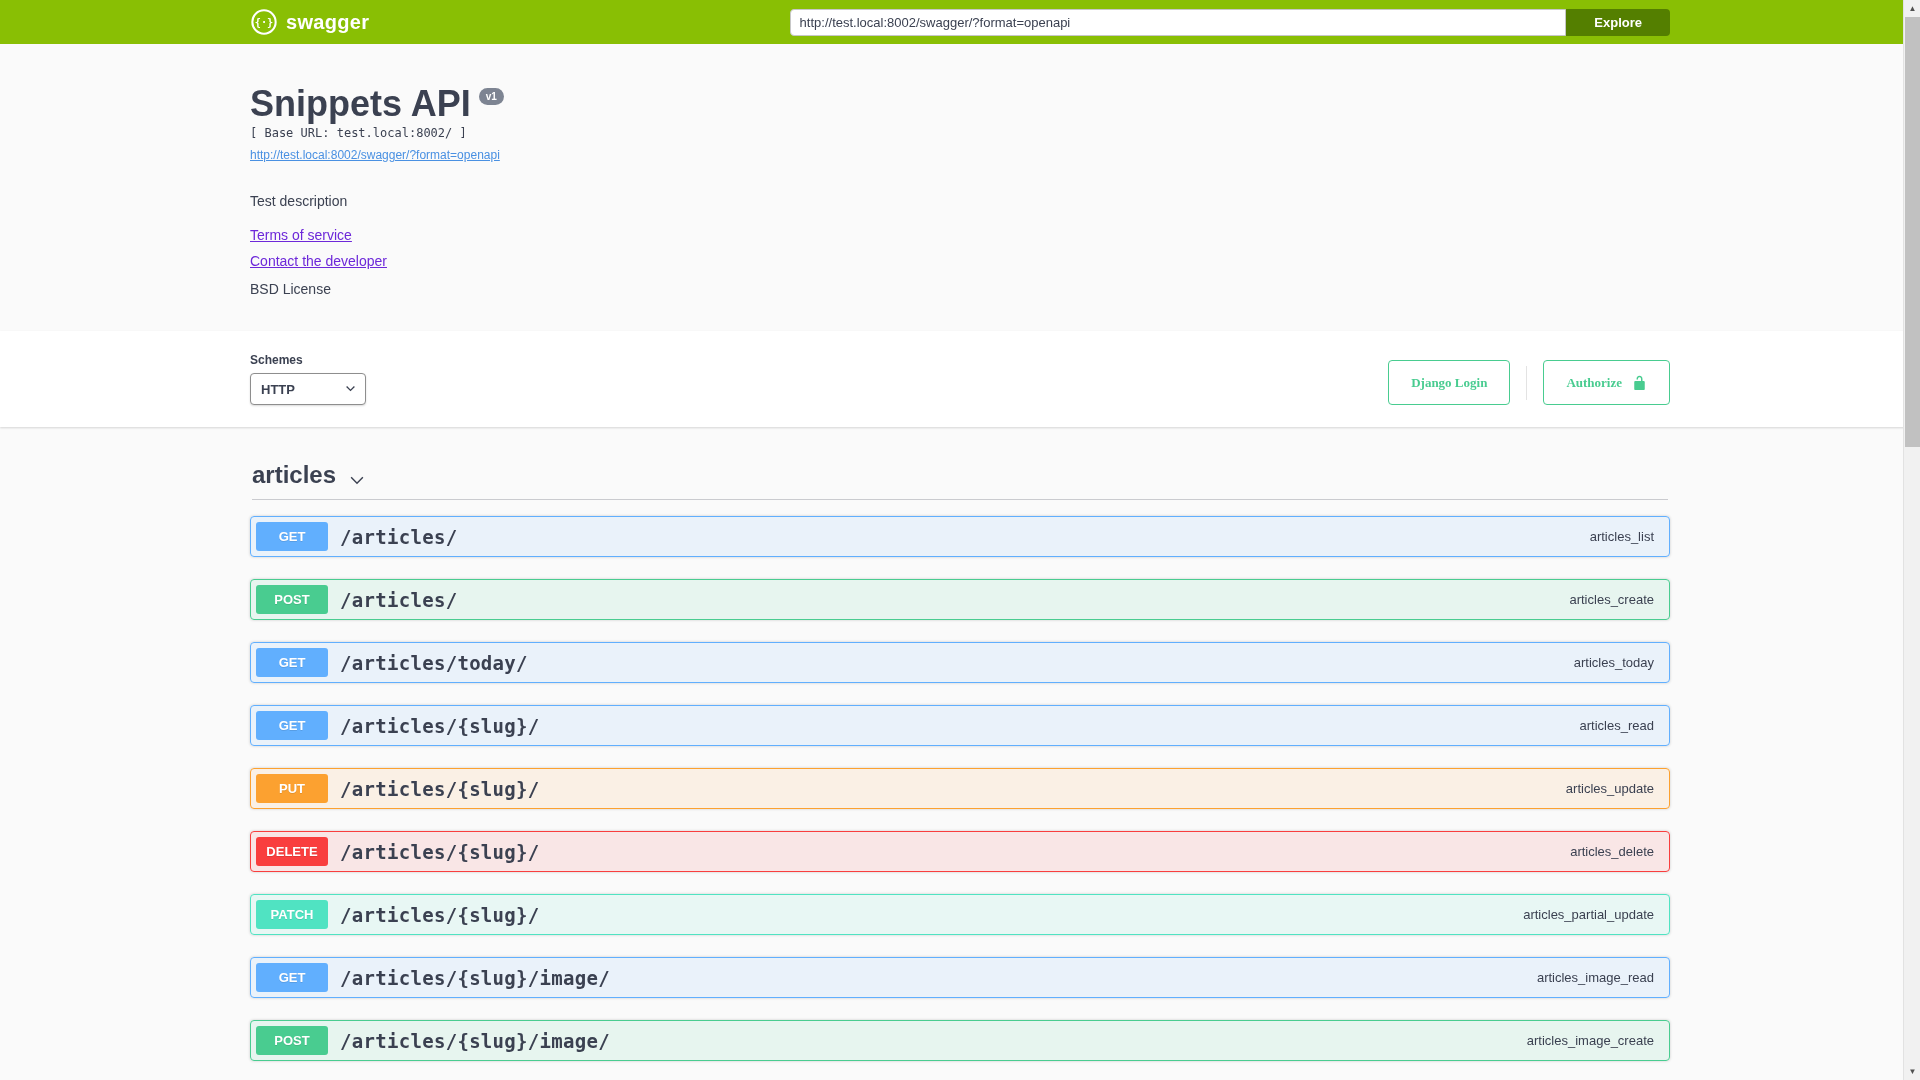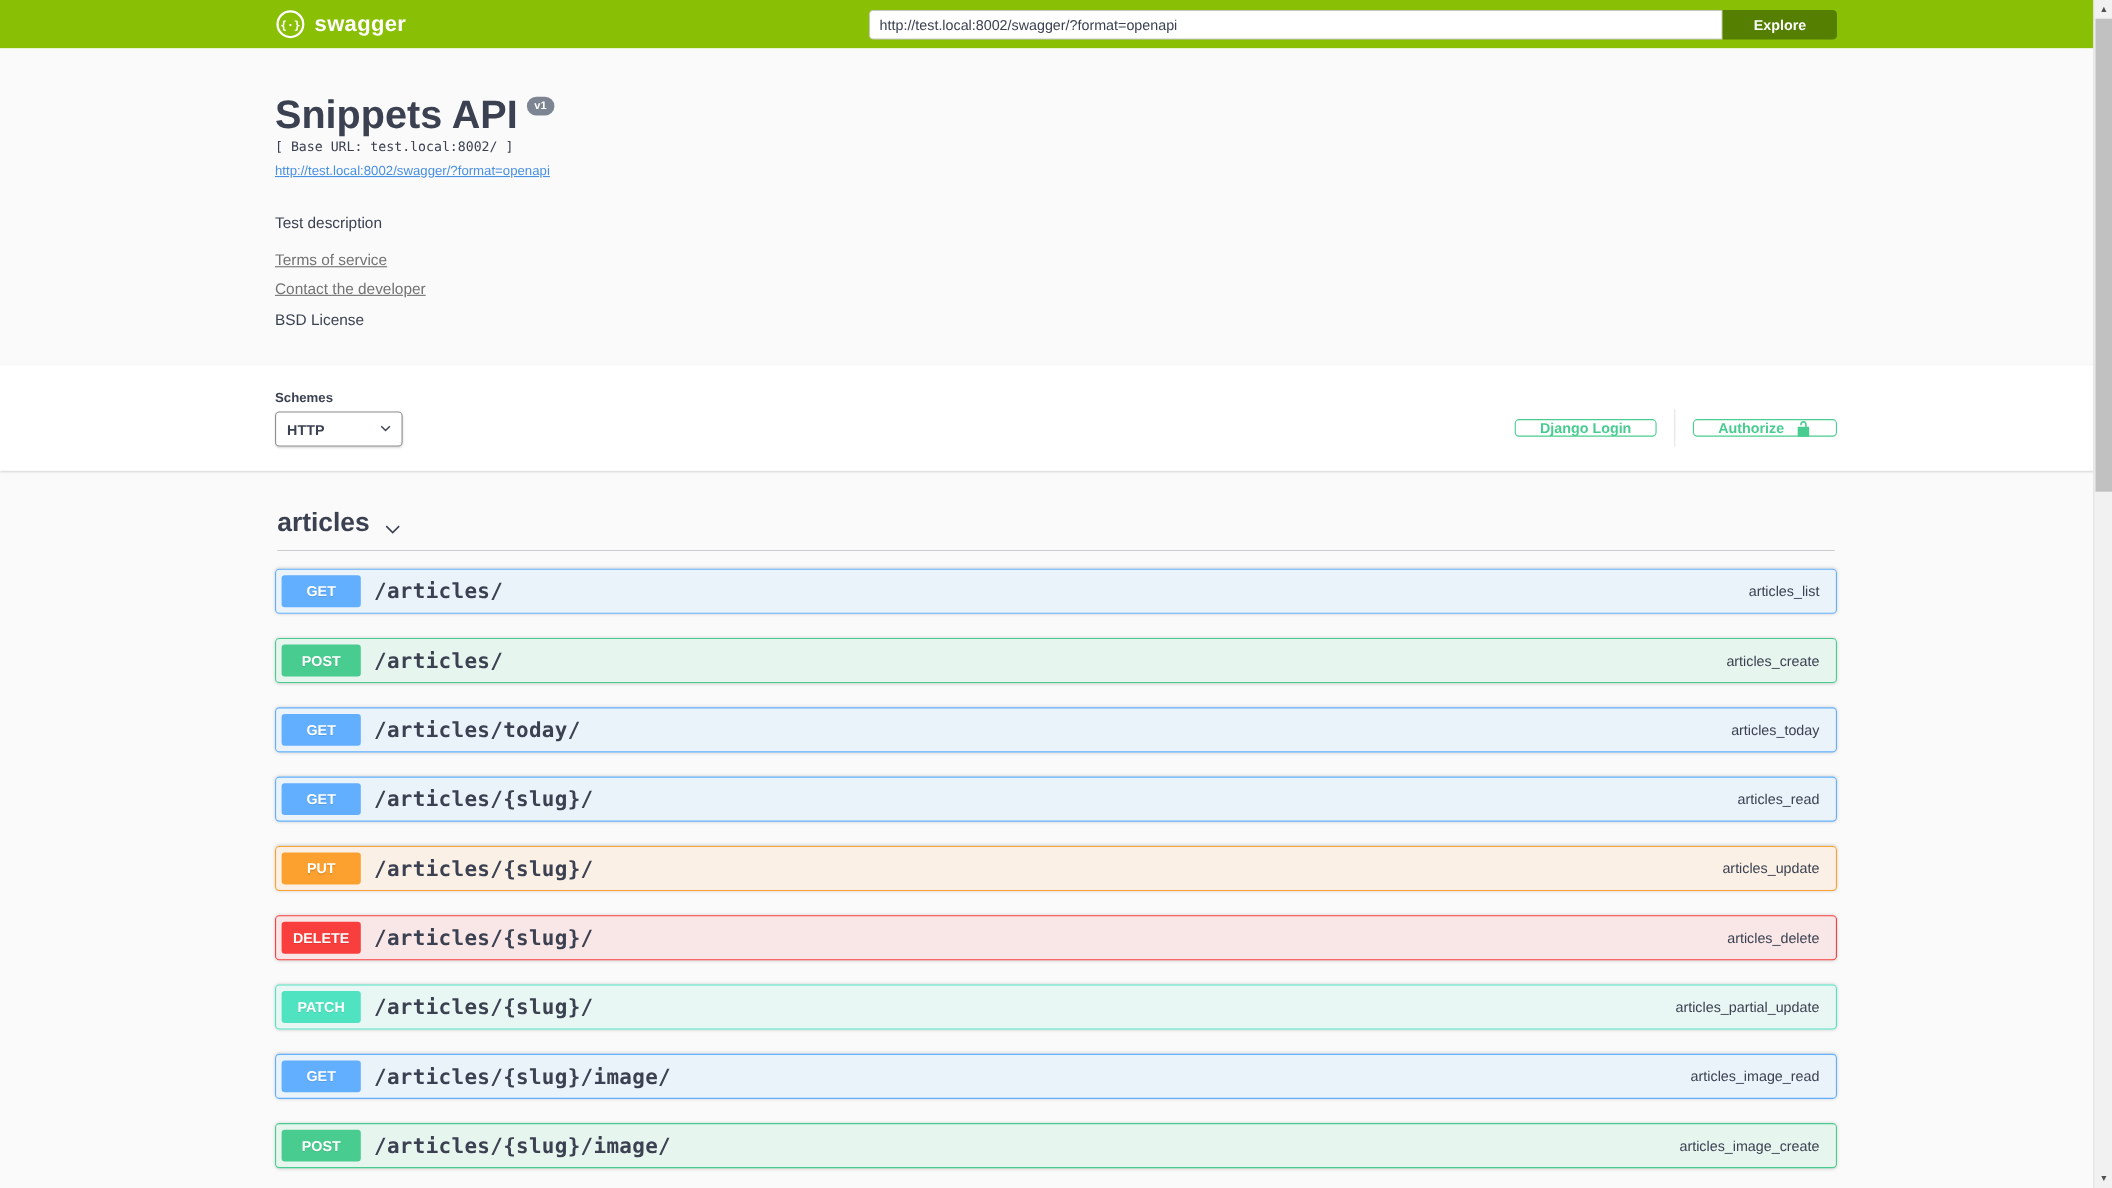--- a/index.html
+++ b/index.html
@@ -24,39 +24,39 @@
   
   .information-container { background:#fafafa; padding:42px 12px 34px; }
   .info-title-row { display:flex; align-items:flex-start; gap:8px; }
   h1.title { font-size:36px; font-weight:700; color:#3b4151; line-height:1; }
   .version-badge { background:#7d8492; color:#fff; font-size:10px; font-weight:700;
                    border-radius:57px; padding:3px 7px; margin-top:2px; }
   .base-url { font-family:"DejaVu Sans Mono", monospace; font-size:12px; color:#3b4151;
               margin-top:4px; font-weight:300; }
   .spec-link { display:inline-block; margin-top:8px; font-size:12px; color:#4990e2; text-decoration:underline; }
   .description { margin-top:30px; font-size:14px; color:#3b4151; }
-  .info-link { display:block; margin-top:18px; font-size:14px; color:#737373; text-decoration:underline; }
+  .info-link { display:block; margin-top:18px; font-size:14px; color:#6d28d9; text-decoration:underline; }
   .info-link + .info-link { margin-top:10px; }
   .license { margin-top:12px; font-size:14px; color:#3b4151; }
 
   
   .scheme-container { background:#fff; box-shadow:0 1px 2px 0 rgba(0,0,0,.15); padding:22px 0; }
   .scheme-wrapper { display:flex; align-items:flex-end; justify-content:space-between; }
   .schemes-label { font-size:12px; font-weight:700; color:#3b4151; margin-bottom:6px; }
   .select-shell { position:relative; width:116px; }
   .schemes-select { width:100%; height:32px; appearance:none; -webkit-appearance:none;
                     background:#fff; border:1px solid #8e8e8e; border-radius:4px; padding:0 28px 0 10px;
                     font-size:13px; font-weight:600; color:#3b4151; cursor:pointer;
                     box-shadow:0 1px 2px rgba(0,0,0,.15); font-family:"Liberation Sans", sans-serif; }
   .select-chevron { position:absolute; right:9px; top:9px; pointer-events:none; }
   .auth-wrapper { display:flex; align-items:center; }
   .btn-outline-green { display:flex; align-items:center; gap:10px; background:transparent;
                        border:1px solid #49cc90; color:#49cc90; font-weight:700; font-size:13px;
-                       padding:0 22px; height:16px; border-radius:4px; cursor:pointer;
-                       font-family:Liberation Sans, sans-serif; }
+                       padding:0 22px; height:45px; border-radius:4px; cursor:pointer;
+                       font-family:Liberation Serif, serif; }
   .auth-divider { width:1px; height:34px; background:#e3e3e3; margin:0 16px; }
 
   
   .main-container { padding:24px 0 40px; }
   .opblock-tag { display:flex; align-items:flex-end; gap:12px; font-size:24px; font-weight:700;
                  color:#3b4151; padding:10px 0; border-bottom:1px solid rgba(59,65,81,.25);
                  cursor:pointer; margin:0 2px; }
   .tag-section { margin-bottom:26px; }
   .tag-section + .tag-section { margin-top:10px; }
   .opblock-list { padding-top:16px; display:flex; flex-direction:column; gap:22px; }

